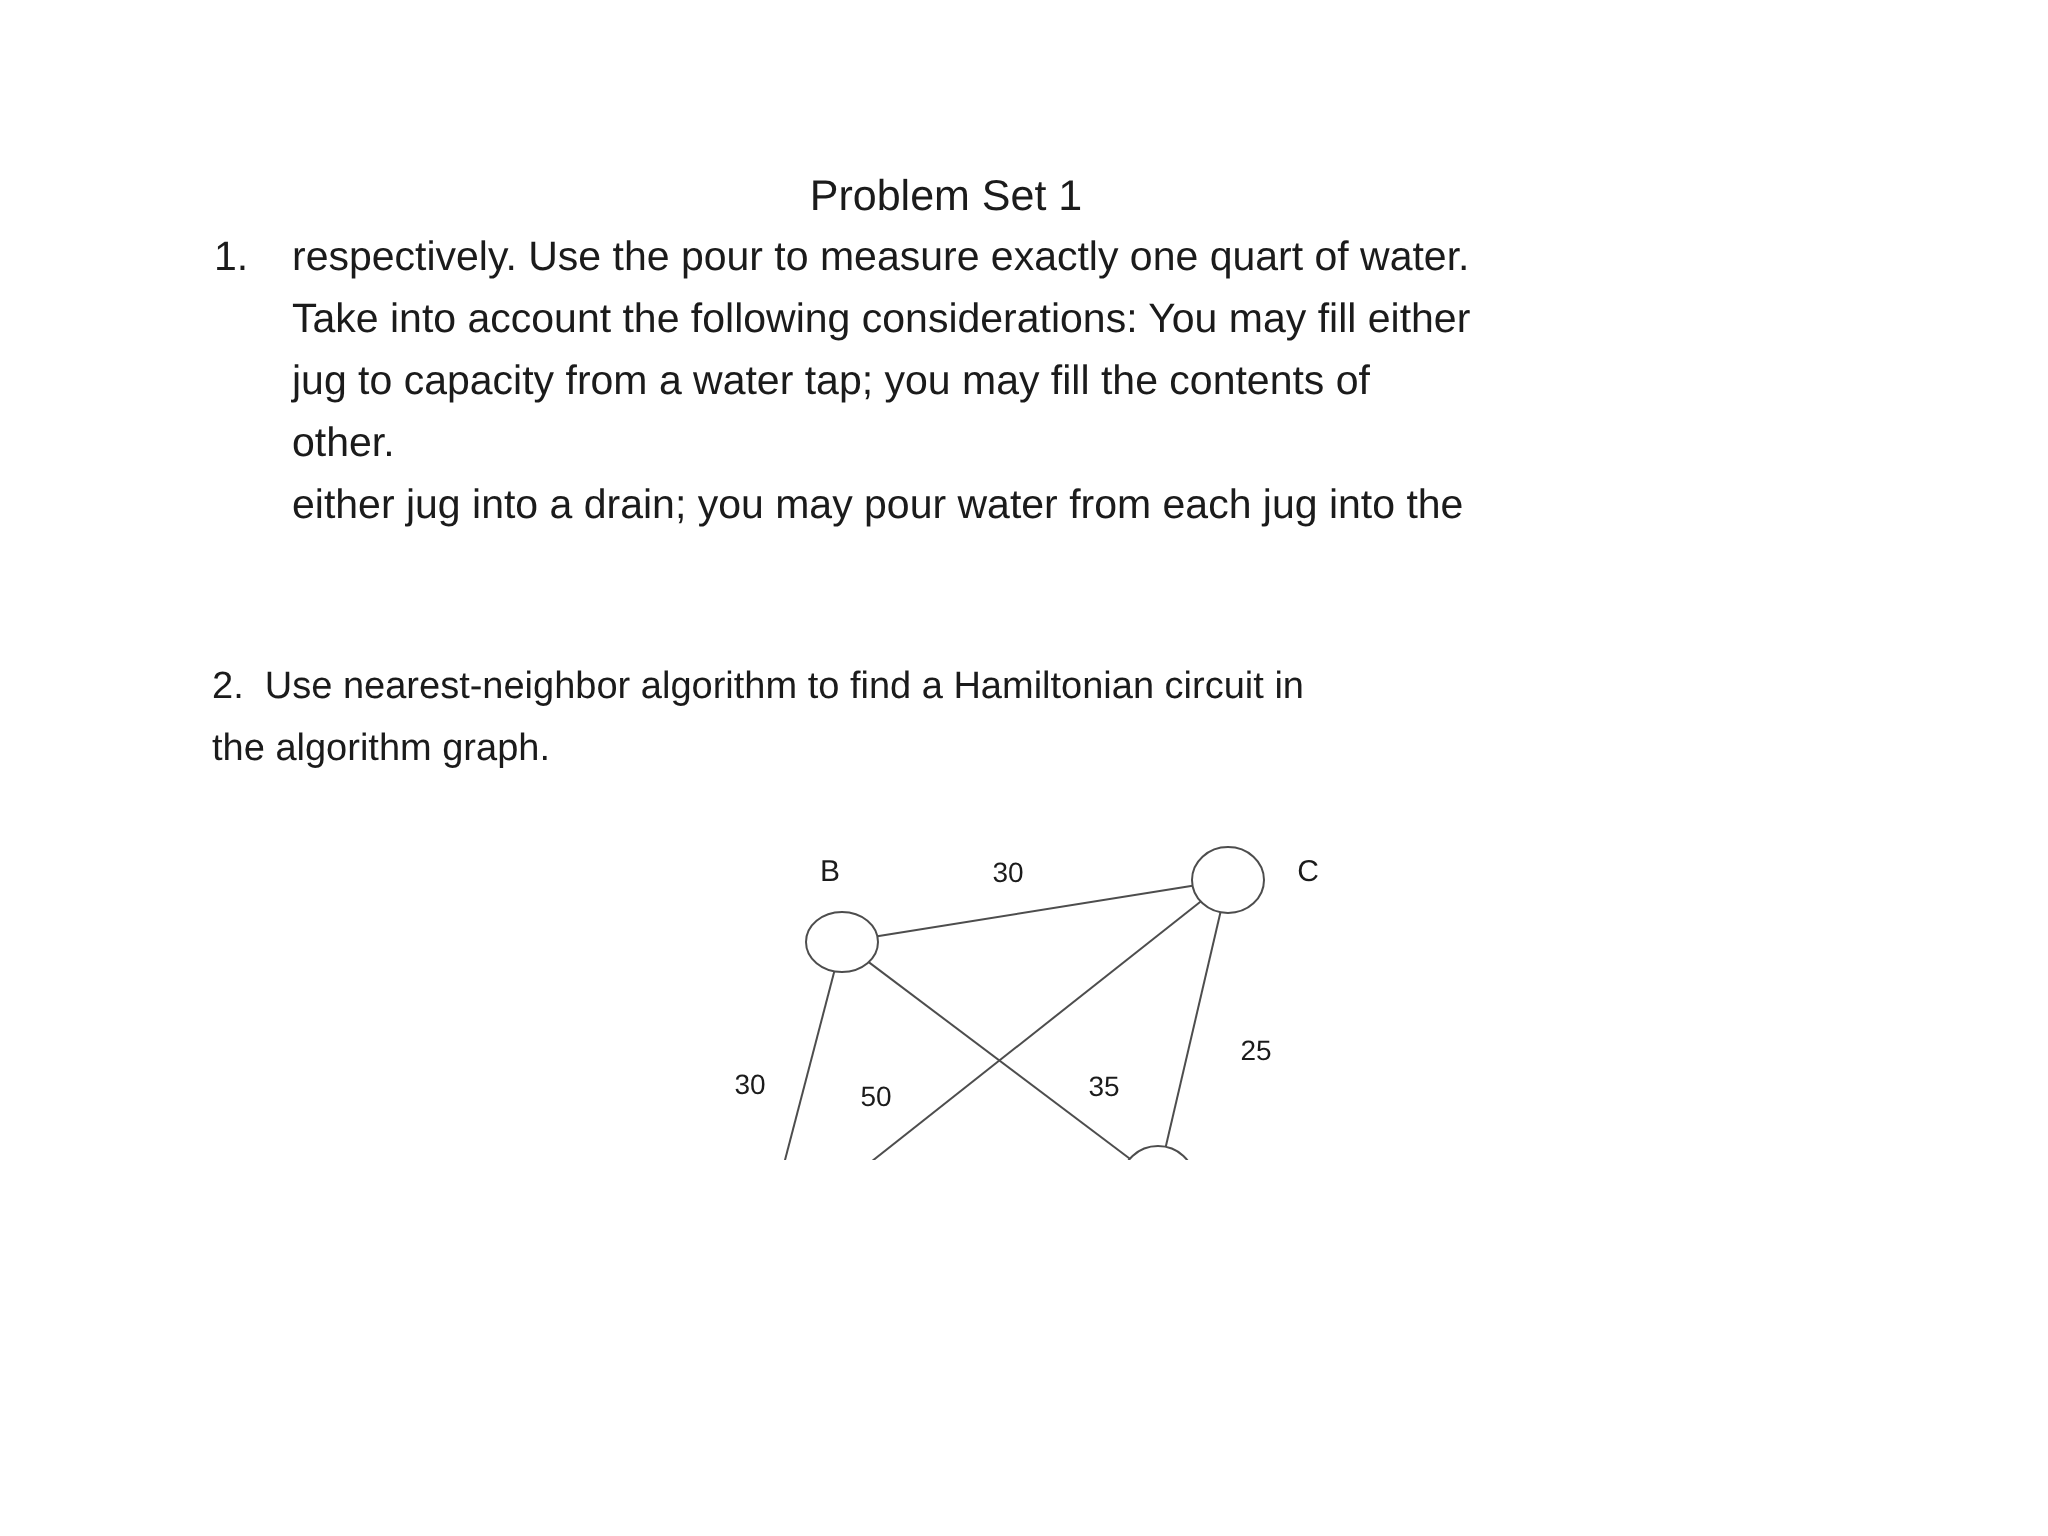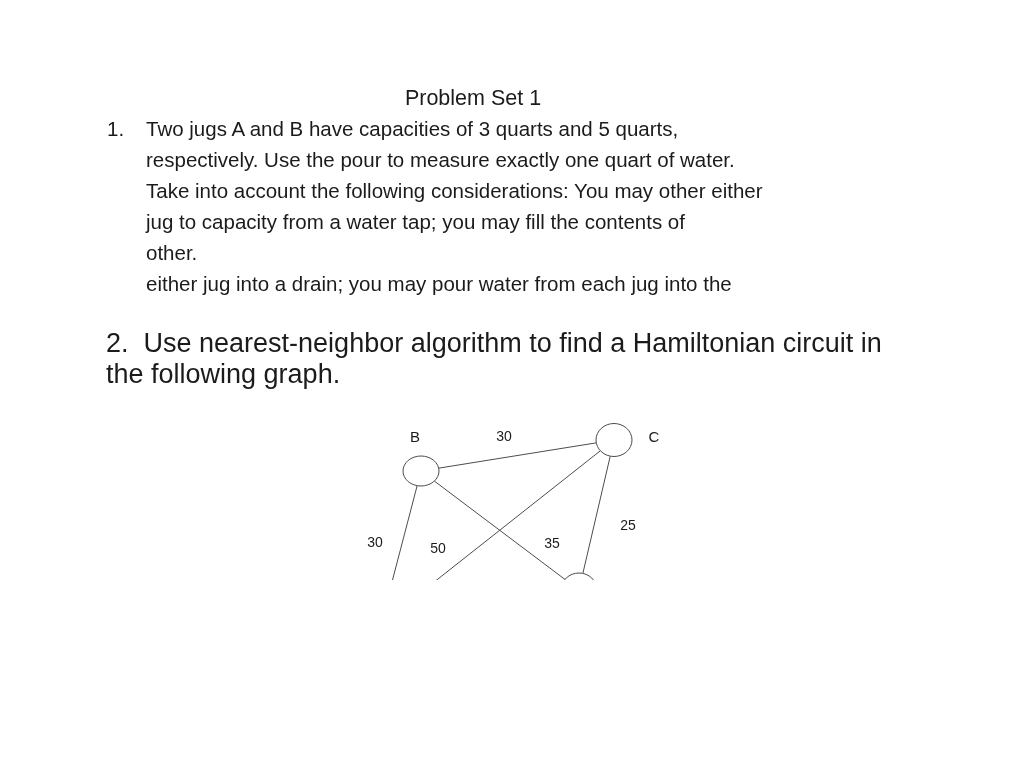--- a/index.html
+++ b/index.html
@@ -31,21 +31,21 @@
     padding-left: 39px;
   }
   .p1 .num {
     position: absolute;
     left: 0; top: 0;
     line-height: 31px;
   }
   .p2 {
     position: absolute;
     left: 106px; top: 328px;
-    font-size: 27px;
+    font-size: 19px;
     line-height: 31px;
   }
   .tline { white-space: pre-wrap; }
   #graph-svg {
     position: absolute;
     left: 0; top: 0;
   }
   .edge-line { fill: none; }
   .node-ellipse { }
   .node-label {
@@ -62,33 +62,32 @@
 </head>
 <body>
 
 <div class="slide">
 
   <div class="title">Problem Set 1</div>
 
   <div class="p1">
     <span class="num">1.</span>
     <div>
-        <div class="tline">Two jugs A and B have capacities of 3 quarts and 5 quarts,</div>
         <div class="tline">respectively. Use the pour to measure exactly one quart of water.</div>
-        <div class="tline">Take into account the following considerations: You may other either</div>
+        <div class="tline">Take into account the following considerations: You may fill either</div>
         <div class="tline">jug to capacity from a water tap; you may fill the contents of</div>
         <div class="tline">other.</div>
         <div class="tline">either jug into a drain; you may pour water from each jug into the</div>
       </div>
   </div>
 
   <div class="p2">
     <div>
         <div class="tline">2.  Use nearest-neighbor algorithm to find a Hamiltonian circuit in</div>
-        <div class="tline">the following graph.</div>
+        <div class="tline">the algorithm graph.</div>
       </div>
   </div>
 
   <svg id="graph-svg" width="1024" height="768">
       <line x1="384.594051319255" y1="610.2527537038496" x2="417.1683129299412" y2="485.6562030429749" stroke="#4d4d4d" stroke-width="1" class="edge-line"></line>
       <line x1="438.6746774261304" y1="468.1610621750775" x2="596.2701255850462" y2="442.84780366250556" stroke="#4d4d4d" stroke-width="1" class="edge-line"></line>
       <line x1="393.96206451635885" y1="613.7638632145492" x2="600.3627197444273" y2="450.7693543649158" stroke="#4d4d4d" stroke-width="1" class="edge-line"></line>
       <line x1="434.35404959375893" y1="481.05779684593233" x2="564.9269987788941" y2="579.4007142701798" stroke="#4d4d4d" stroke-width="1" class="edge-line"></line>
       <line x1="610.2351548918253" y1="456.1350504636055" x2="582.8737217445212" y2="573.3983353806234" stroke="#4d4d4d" stroke-width="1" class="edge-line"></line>
       <line x1="399.5041640248286" y1="620.8225172886658" x2="561.2903416182016" y2="593.0410524493997" stroke="#4d4d4d" stroke-width="1" class="edge-line"></line>

